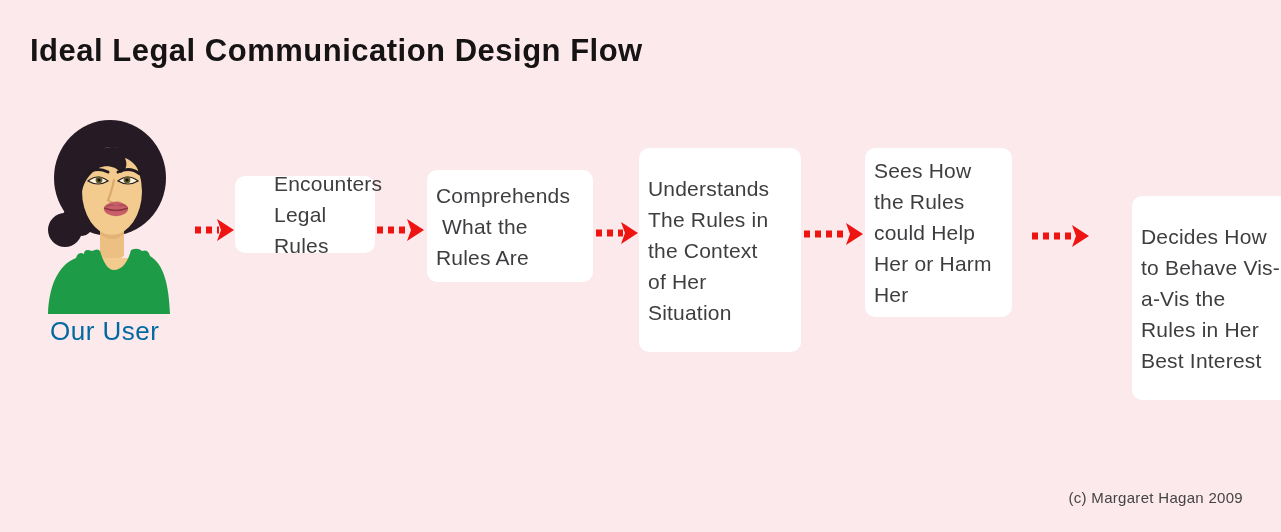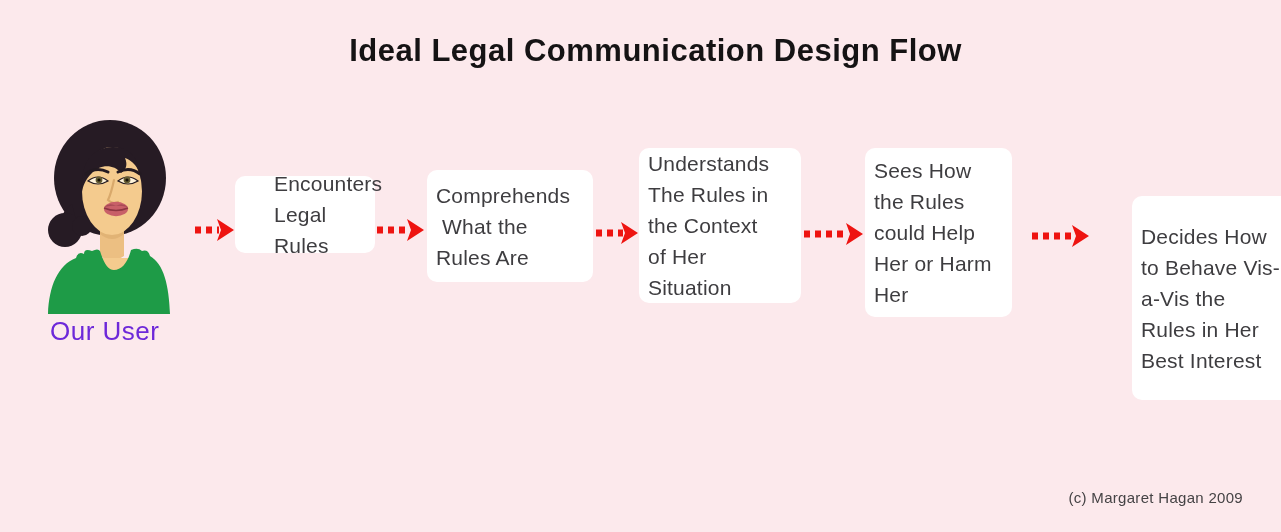--- a/index.html
+++ b/index.html
@@ -6,57 +6,56 @@
   .stage{
     position:relative;
     width:1281px;height:532px;
     background:#fce9ec;
     overflow:hidden;
     font-family:"Liberation Sans", sans-serif;
   }
   .title{
     position:absolute;
     top:33px;left:0;right:0;
-    text-align:center;
     text-indent:30px;
     font-size:31px;
     font-weight:bold;
     letter-spacing:0.5px;
     color:#151314;
   }
   .avatar{
     position:absolute;
     left:38px;top:112px;
     width:160px;height:212px;
   }
   .user-label{
     position:absolute;
     left:50px;top:316px;
     width:160px;
     font-size:26px;
-    color:#6d28d9;
+    color:#0369a1;
     letter-spacing:0.5px;
   }
   .step{
     position:absolute;
     background:#ffffff;
     border-radius:10px;
     color:#3e3d40;
     font-size:21px;
     line-height:31px;
     letter-spacing:0.2px;
     display:flex;
     align-items:center;
     padding:4px 9px;
     box-sizing:border-box;
   }
   .step span{white-space:pre-wrap;}
   .step1{left:235px;top:176px;width:140px;height:77px;padding-left:39px;}
   .step2{left:427px;top:170px;width:166px;height:112px;}
-  .step3{left:639px;top:148px;width:162px;height:155px;}
+  .step3{left:639px;top:148px;width:162px;height:204px;}
   .step4{left:865px;top:148px;width:147px;height:169px;}
   .step5{left:1132px;top:148px;width:171px;height:204px;margin-top:48px;}
   .arrow{position:absolute;height:26px;}
   .arrow1{left:194px;top:217px;width:40px;}
   .arrow2{left:376px;top:217px;width:48px;}
   .arrow3{left:595px;top:220px;width:43px;}
   .arrow4{left:803px;top:221px;width:60px;}
   .arrow5{left:1031px;top:223px;width:58px;}
   .arrow svg{display:block;width:100%;height:100%;}
   .arrow line{stroke:#ee1411;stroke-width:7;}

